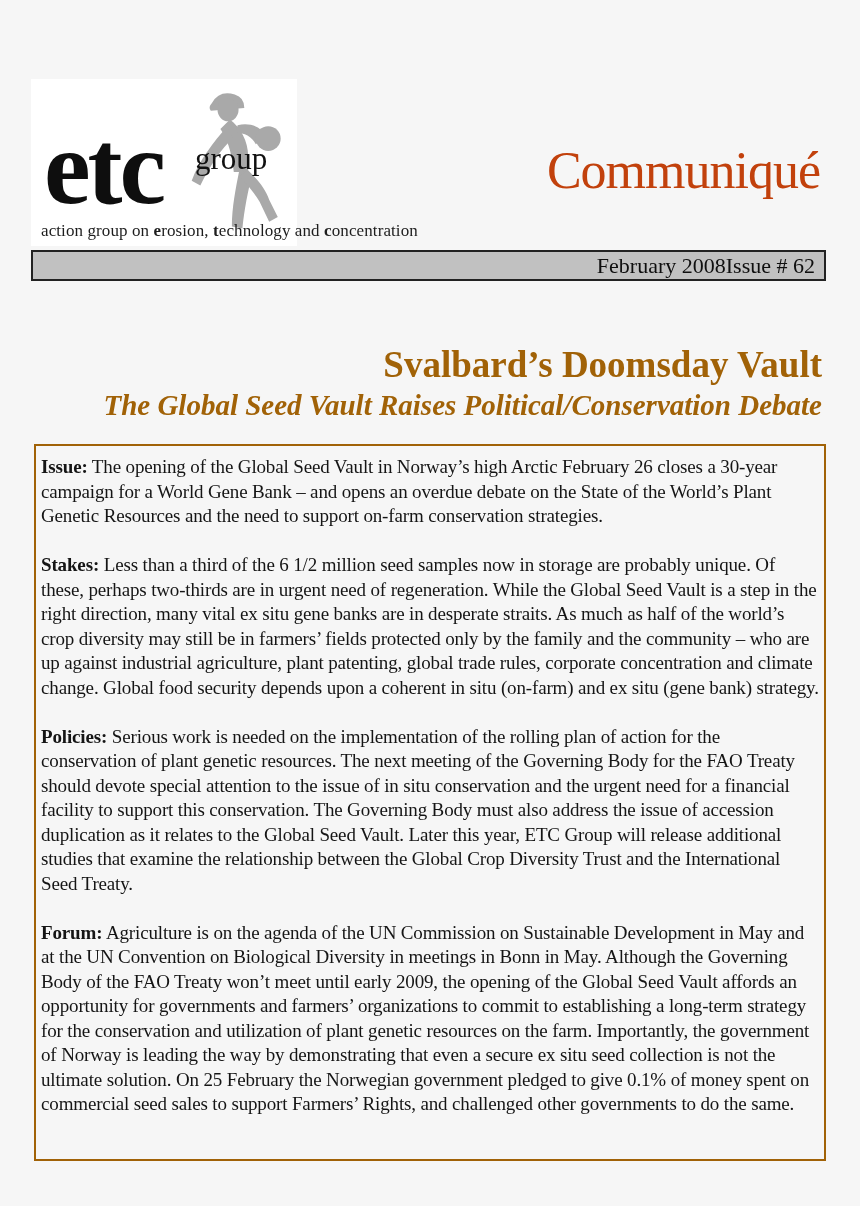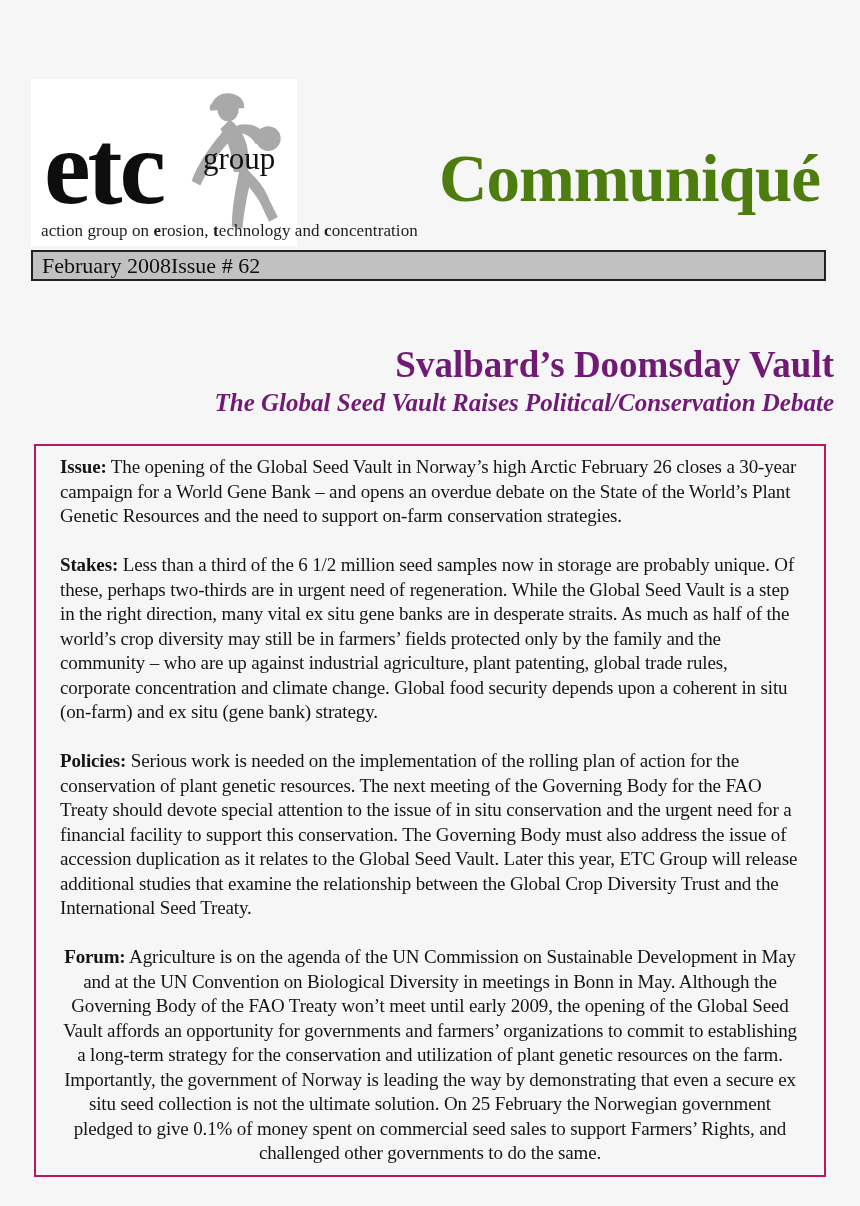--- a/index.html
+++ b/index.html
@@ -20,67 +20,67 @@
   .logo-figure {
     position: absolute; right: 2px; top: 8px;
     width: 110px; height: 150px; z-index: 1;
   }
   .logo-etc {
     position: absolute; left: 13px; top: 42px;
     font-size: 105px; line-height: 0.9; font-weight: bold;
     letter-spacing: -3px; color: #0e0e0e; z-index: 2;
   }
   .logo-group {
-    position: absolute; left: 172px; top: 64px;
+    position: absolute; left: 164px; top: 64px;
     font-size: 31px; line-height: 1; color: #101010; z-index: 3;
   }
   .logo-tagline {
     position: absolute; left: 10px; bottom: 7px;
     font-size: 17px; line-height: 1; white-space: nowrap;
     color: #1d1d1d; z-index: 3; letter-spacing: 0.1px;
   }
   .masthead-title {
     position: absolute; top: 106px; right: 40px; margin: 0;
-    font-size: 67px; line-height: 1; font-weight: bold;
-    letter-spacing: -1px; color: #4d7c0f;
+    font-size: 52px; line-height: 1; font-weight: normal;
+    letter-spacing: -1px; color: #c2410c;
   }
 
   
   .issue-bar {
     position: absolute; left: 31px; top: 211px;
     width: 795px; height: 31px; box-sizing: border-box;
     background: #c1c1c1; border: 2px solid #222222;
-    display: flex; justify-content: flex-start; align-items: center;
+    display: flex; justify-content: flex-end; align-items: center;
     padding: 0 9px; font-size: 22px; color: #0f0f0f;
   }
 
   
   .article-head {
-    position: absolute; top: 305px; right: 26px;
-    width: 780px; text-align: right; color: #701a75;
+    position: absolute; top: 305px; right: 38px;
+    width: 780px; text-align: right; color: #a16207;
   }
   .article-title {
     margin: 0; font-size: 37px; line-height: 1.15; font-weight: bold;
   }
   .article-subtitle {
-    margin: 2px 0 0 0; font-size: 25px; line-height: 1.15;
+    margin: 2px 0 0 0; font-size: 29px; line-height: 1.15;
     font-weight: bold; font-style: italic;
   }
 
   
   .content-box {
     position: absolute; left: 34px; top: 405px;
     width: 792px; min-height: 717px; box-sizing: border-box;
-    border: 2px solid #be185d;
-    padding: 9px 24px;
+    border: 2px solid #a16207;
+    padding: 9px 5px;
     font-size: 19px; line-height: 24.5px; letter-spacing: -0.15px;
     color: #151515;
   }
   .content-box p { margin: 0 0 24.5px 0; }
-  .content-box p:last-child { margin-bottom: 0; text-align: center; }
+  .content-box p:last-child { margin-bottom: 0; }
   .seg-b { font-weight: bold; }
   .seg-i { }
 </style>
 </head>
 <body>
 
 <div class="page">
 
   <div class="logo-box">
     <svg class="logo-figure" viewBox="0 0 115 155" aria-hidden="true">

